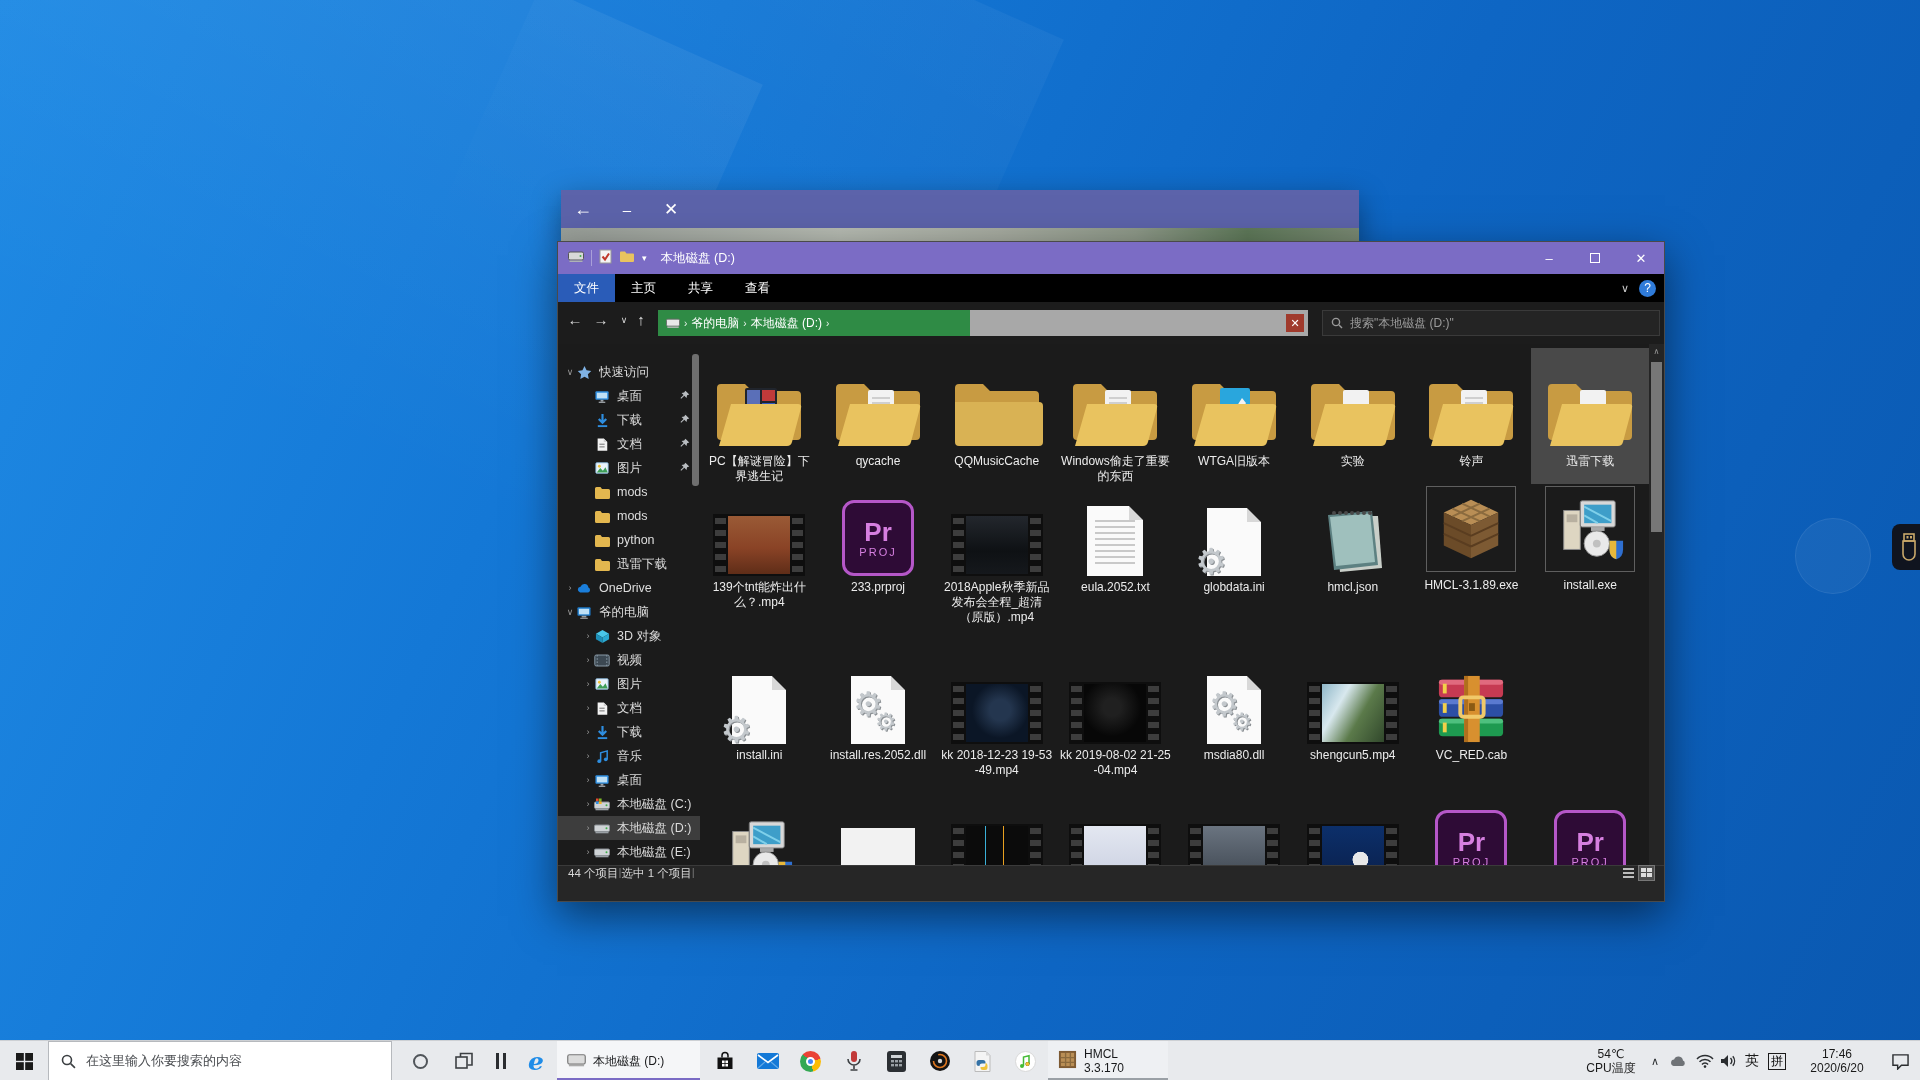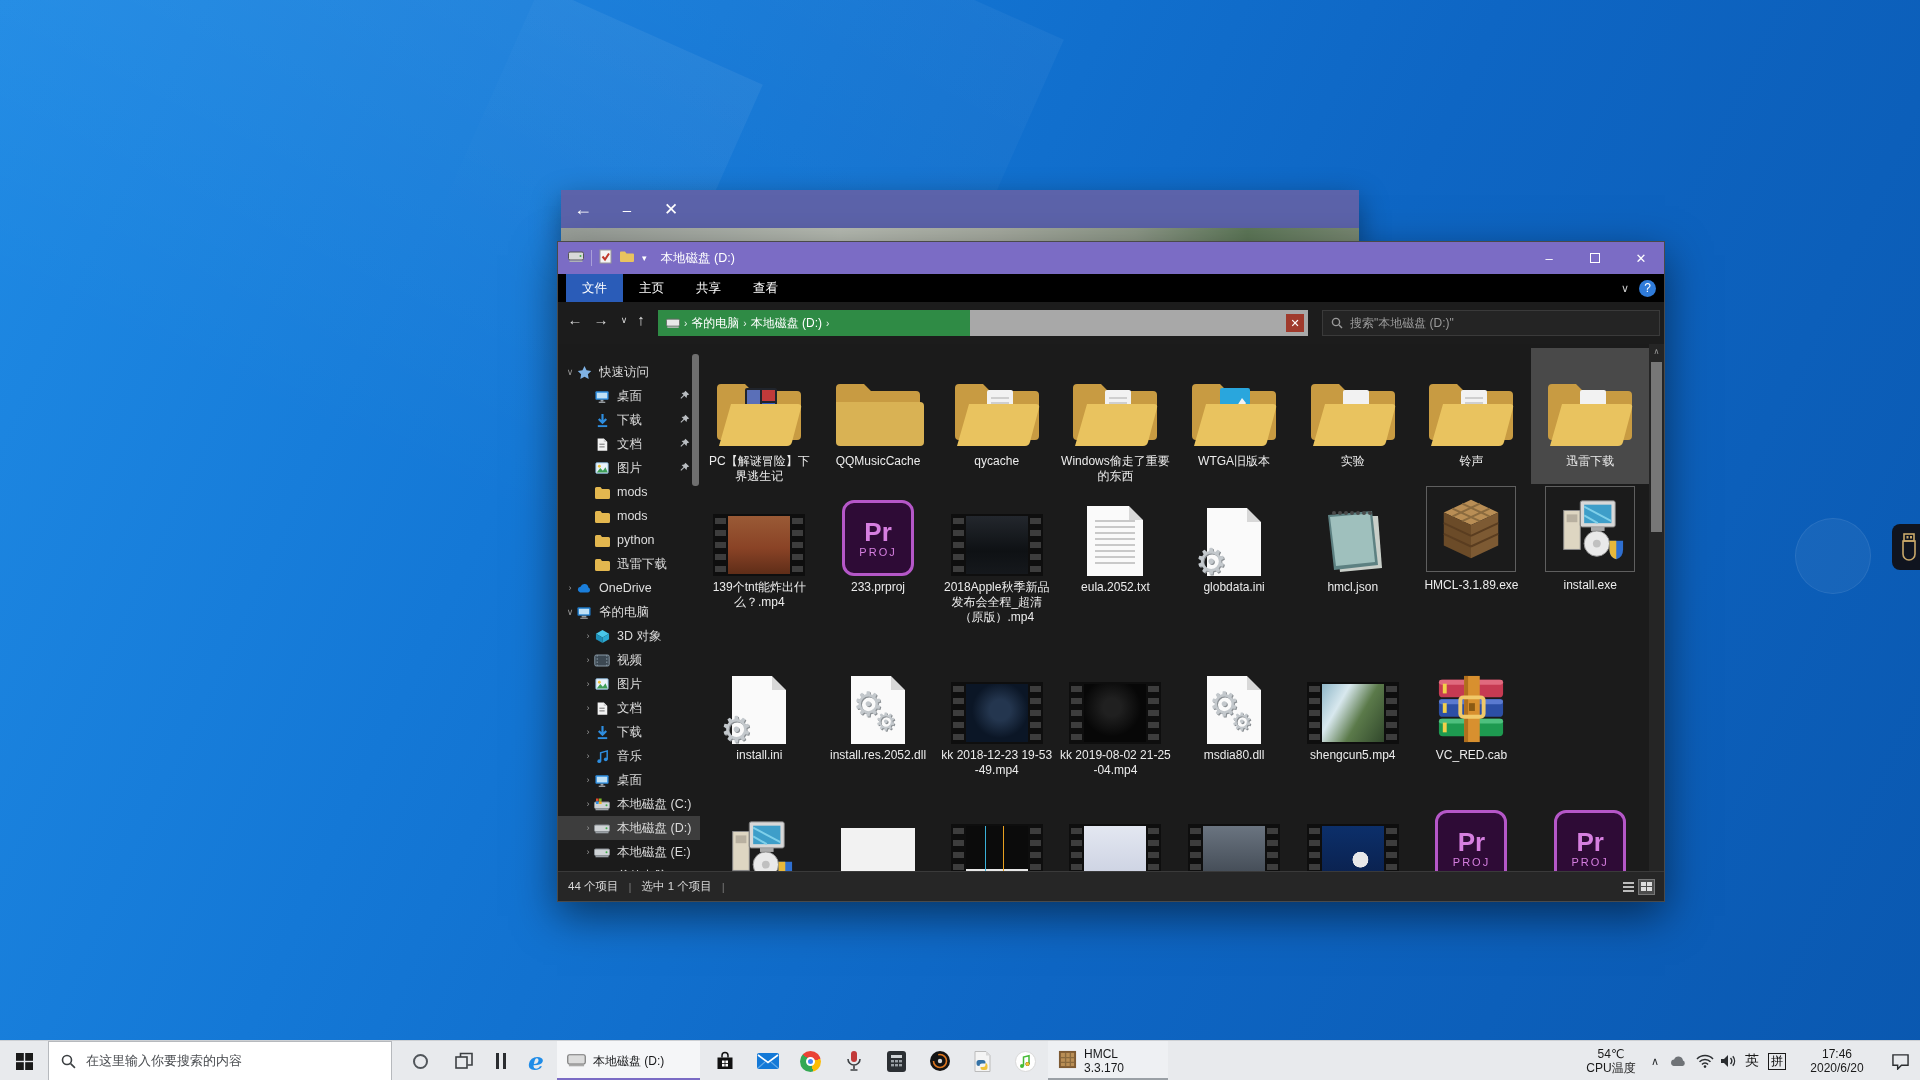--- a/index.html
+++ b/index.html
@@ -27,21 +27,21 @@
             border:1px solid #4a4a4a;box-shadow:0 14px 40px rgba(0,0,0,.5);color:#e6e6e6;}
   .e-title{height:32px;background:#7b6cc5;display:flex;align-items:center;}
   .qat{display:flex;align-items:center;gap:7px;padding:0 8px 0 10px;}
   .qat .sep{width:1px;height:16px;background:rgba(255,255,255,.35);}
   .e-title .t-text{font-size:12.5px;color:#fff;margin-left:6px;flex:1;}
   .wbtn{width:46px;height:32px;display:flex;align-items:center;justify-content:center;color:#fff;font-size:13px;}
   .wbtn svg{display:block;}
 
   .e-tabs{height:28px;background:#000;display:flex;align-items:stretch;font-size:12.5px;}
   .tab{padding:0 16px;display:flex;align-items:center;color:#fff;}
-  .tab.active{background:#2a5cb8;margin-left:8px;}
+  .tab.active{background:#2a5cb8;}
   .tabs-right{margin-left:auto;display:flex;align-items:center;gap:10px;padding-right:8px;}
   .rib-chev{color:#ccc;font-size:11px;}
   .help-dot{width:17px;height:17px;border-radius:50%;background:#2f7bd9;color:#fff;font-size:12px;
             display:flex;align-items:center;justify-content:center;}
 
   .e-addr{height:42px;background:#1c1c1c;position:relative;}
   .nav-a{position:absolute;top:9px;font-size:15px;color:#dcdcdc;width:22px;text-align:center;}
   .addr-field{position:absolute;left:100px;top:8px;width:650px;height:26px;background:#a8a8a8;display:flex;align-items:center;overflow:hidden;}
   .addr-green{position:absolute;left:0;top:0;bottom:0;width:48%;background:#2f8b45;}
   .crumbs{position:relative;display:flex;align-items:center;gap:4px;padding-left:8px;font-size:12px;color:#fff;}
@@ -73,22 +73,22 @@
   .r2 .ibox{height:90px;}
   .r3 .ibox{height:86px;}
   .r4 .ibox{height:88px;}
   .ibox.boxed{border:1px solid #5f5f5f;align-items:center;height:86px;width:90px;margin-bottom:2px;}
   .flabel{width:112px;margin-top:4px;font-size:12px;line-height:15px;color:#ececec;text-align:center;word-break:break-all;}
 
   .e-vscroll{position:relative;width:15px;height:540px;background:#252525;}
   .vthumbbar{position:absolute;left:2px;top:18px;width:11px;height:170px;background:#777;}
   .scr-ar{position:absolute;left:0;width:15px;text-align:center;font-size:8px;color:#9a9a9a;}
 
-  .e-status{position:absolute;left:0;bottom:0;width:1106px;height:30px;background:#262626;border-top:1px solid #3a3a3a;
-            display:flex;align-items:center;gap:10px;padding:0 10px;font-size:11.5px;color:#d8d8d8;}
+  .e-status{position:absolute;left:0;bottom:0;width:1106px;height:36px;background:#262626;border-top:1px solid #3a3a3a;
+            display:flex;padding:0 10px;font-size:11.5px;color:#d8d8d8;}
   .st-sep{color:#777;}
   .st-views{margin-left:auto;display:flex;gap:3px;}
   .st-vic{width:15px;height:14px;display:flex;align-items:center;justify-content:center;}
   .st-vic.on{background:#4d4d4d;outline:1px solid #777;}
 
   
   .vid{width:92px;height:62px;background:#0e0e0e;display:flex;gap:2px;padding:2px;}
   .sprk{width:11px;background-image:repeating-linear-gradient(to bottom,#3d3d3d 0 6px,#0e0e0e 6px 12px);background-position:0 2px;}
   .vimg{flex:1;}
   .pr{width:72px;height:76px;background:#2e0b36;border:3px solid #b557c8;border-radius:12px;
@@ -487,37 +487,37 @@
                 <rect x="53" y="38" width="13" height="11" fill="#2e9a3e"></rect>
                 <path d="M10 68 L22 26 h67 q4 0 3 4 l-9 34 q-1 4-5 4 Z" fill="#e9c35f"></path>
               </svg>
             </div>
             <div class="flabel">PC【解谜冒险】下界逃生记</div>
           </div>
           <div class="fcell">
             <div class="ibox">
               <svg width="100" height="72" viewBox="0 0 100 72">
                 <path d="M8 10 q0-4 4-4 h24 l7 7 h45 q4 0 4 4 v41 q0 4-4 4 H12 q-4 0-4-4 Z" fill="#c89b42"></path>
-                <path d="M8 24 h84 q4 0 4 4 v36 q0 4-4 4 H12 q-4 0-4-4 Z" fill="#d9b254"></path>
-              </svg>
-            </div>
-            <div class="flabel">QQMusicCache</div>
-          </div>
-          <div class="fcell">
-            <div class="ibox">
-              <svg width="100" height="72" viewBox="0 0 100 72">
-                <path d="M8 10 q0-4 4-4 h24 l7 7 h45 q4 0 4 4 v41 q0 4-4 4 H12 q-4 0-4-4 Z" fill="#c89b42"></path>
                 <rect x="40" y="12" width="26" height="38" rx="2" fill="#f2f2f2"></rect>
                 <rect x="44" y="19" width="18" height="2" fill="#cfcfcf"></rect>
                 <rect x="44" y="24" width="18" height="2" fill="#cfcfcf"></rect>
                 <rect x="44" y="29" width="18" height="2" fill="#cfcfcf"></rect>
                 <path d="M10 68 L22 26 h67 q4 0 3 4 l-9 34 q-1 4-5 4 Z" fill="#e9c35f"></path>
               </svg>
             </div>
             <div class="flabel">qycache</div>
+          </div>
+          <div class="fcell">
+            <div class="ibox">
+              <svg width="100" height="72" viewBox="0 0 100 72">
+                <path d="M8 10 q0-4 4-4 h24 l7 7 h45 q4 0 4 4 v41 q0 4-4 4 H12 q-4 0-4-4 Z" fill="#c89b42"></path>
+                <path d="M8 24 h84 q4 0 4 4 v36 q0 4-4 4 H12 q-4 0-4-4 Z" fill="#d9b254"></path>
+              </svg>
+            </div>
+            <div class="flabel">QQMusicCache</div>
           </div>
           <div class="fcell">
             <div class="ibox">
               <svg width="100" height="72" viewBox="0 0 100 72">
                 <path d="M8 10 q0-4 4-4 h24 l7 7 h45 q4 0 4 4 v41 q0 4-4 4 H12 q-4 0-4-4 Z" fill="#c89b42"></path>
                 <rect x="40" y="12" width="26" height="38" rx="2" fill="#f2f2f2"></rect>
                 <rect x="44" y="19" width="18" height="2" fill="#cfcfcf"></rect>
                 <rect x="44" y="24" width="18" height="2" fill="#cfcfcf"></rect>
                 <rect x="44" y="29" width="18" height="2" fill="#cfcfcf"></rect>
                 <path d="M10 68 L22 26 h67 q4 0 3 4 l-9 34 q-1 4-5 4 Z" fill="#e9c35f"></path>

